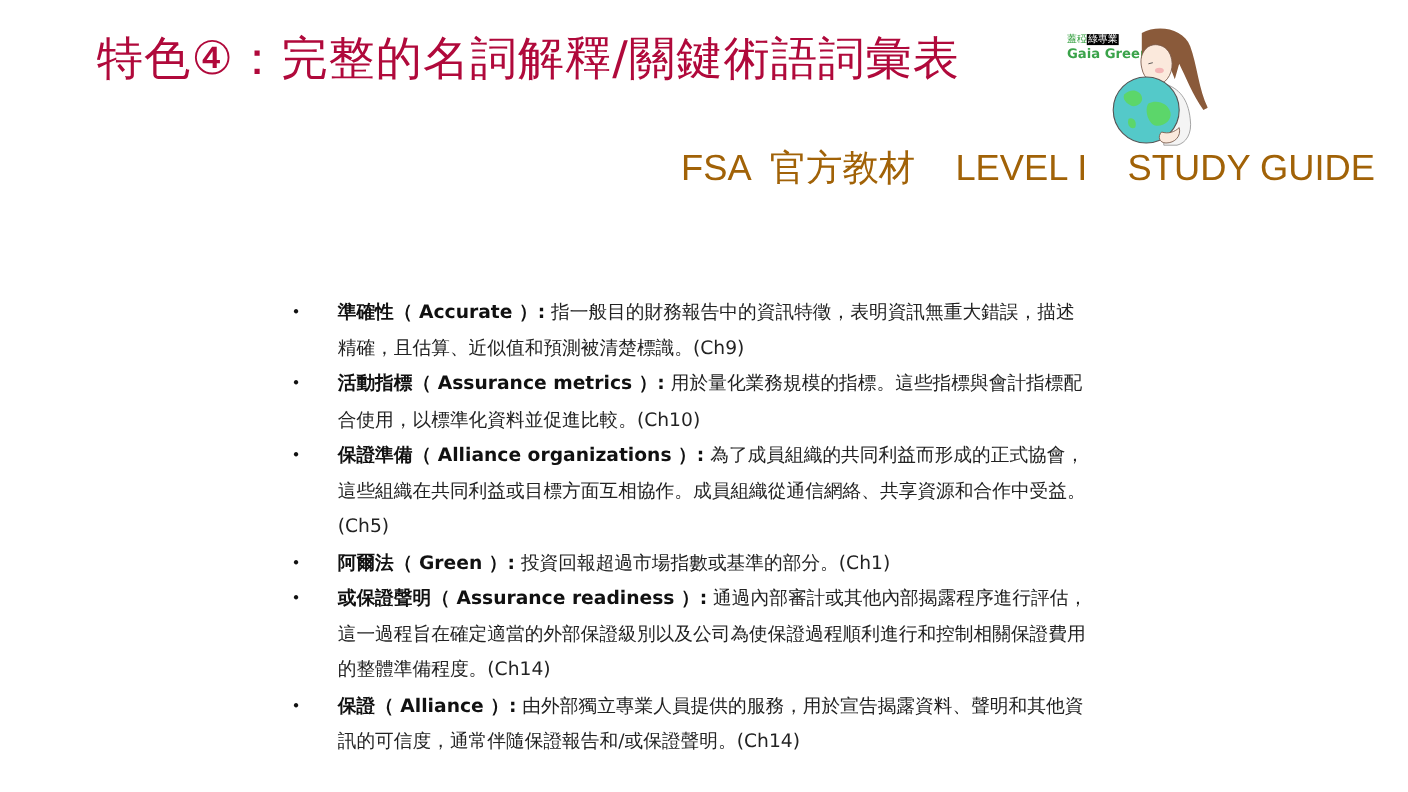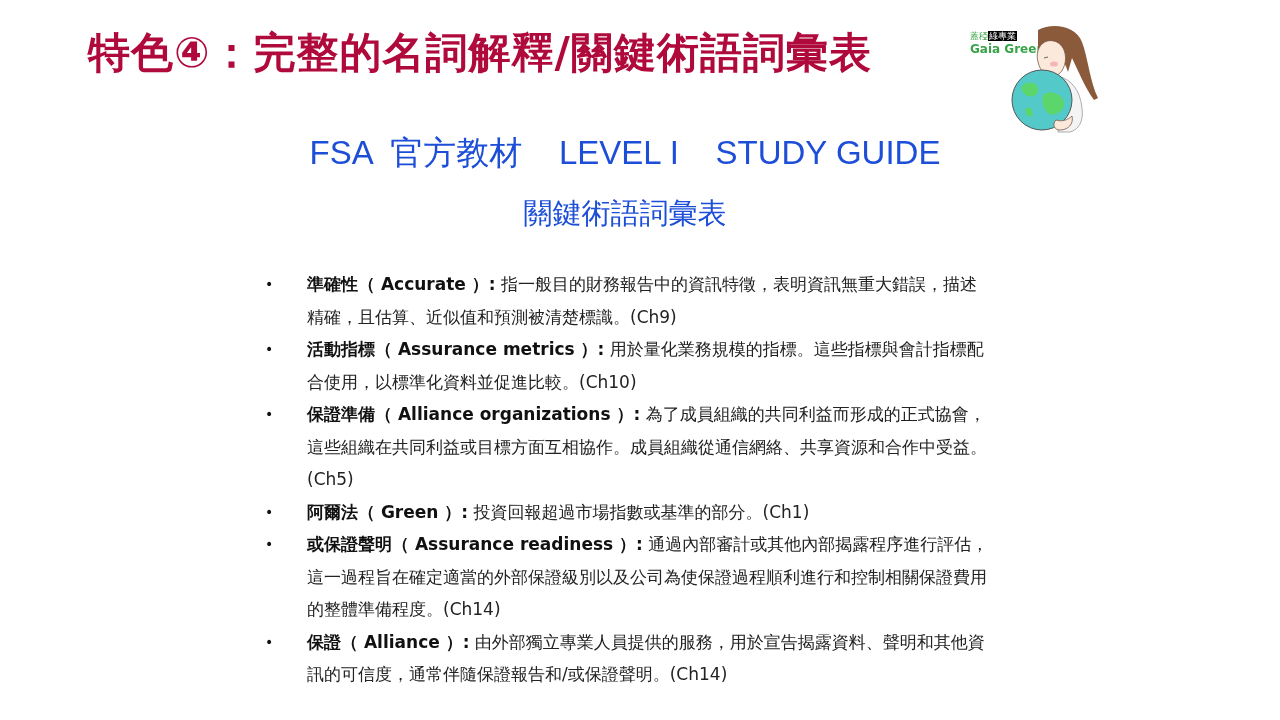--- a/index.html
+++ b/index.html
@@ -14,21 +14,21 @@
     .slide {
       position: relative;
       width: 1280px;
       height: 720px;
     }
     .slide-title {
       position: absolute;
       left: 88px;
       top: 22px;
       font-size: 42px;
-      font-weight: bold;
+      font-weight: normal;
       color: #b0093b;
       letter-spacing: 1px;
       white-space: nowrap;
       line-height: 62px;
       font-family: "DejaVu Sans", "Liberation Sans", sans-serif;
     }
     .logo {
       position: absolute;
       left: 968px;
       top: 24px;
@@ -60,22 +60,22 @@
     }
     .logo-art {
       position: absolute;
       left: 30px;
       top: 0;
     }
     .doc-header {
       position: absolute;
       left: 0;
       width: 1250px;
-      text-align: center;
-      color: #1d4ed8;
+      text-align: right;
+      color: #a16207;
     }
     .doc-title {
       top: 130px;
       font-size: 33px;
       line-height: 46px;
       white-space: pre;
       font-family: "Liberation Sans", "DejaVu Sans", sans-serif;
     }
     .doc-subtitle {
       top: 190px;
@@ -143,21 +143,20 @@
       <circle cx="44" cy="76" r="30" fill="#54c9c9" stroke="#555" stroke-width="1"></circle>
       <path d="M24 62 C30 56 38 58 40 64 C42 70 34 74 30 72 C26 70 22 66 24 62 Z" fill="#5cd66a"></path>
       <path d="M46 70 C54 66 64 70 66 78 C68 86 58 92 52 90 C46 88 42 76 46 70 Z" fill="#5cd66a"></path>
       <path d="M28 84 C32 82 36 86 34 92 C30 94 26 90 28 84 Z" fill="#5cd66a"></path>
 
       <path d="M58 96 C64 98 70 96 74 92 C76 100 70 106 62 106 C56 106 54 100 58 96 Z" fill="#fbe9dc" stroke="#7a5a4a" stroke-width="0.8"></path>
     </svg>
   </div>
 
   <div class="doc-header doc-title">FSA  官方教材    LEVEL I    STUDY GUIDE</div>
-  <div class="doc-header doc-subtitle">關鍵術語詞彙表</div>
 
   <ul class="glossary">
     <li class="entry">
       <span class="bullet">•</span>
       <span class="term">準確性（ Accurate ）:</span><span class="def"> 指一般目的財務報告中的資訊特徵，表明資訊無重大錯誤，描述精確，且估算、近似值和預測被清楚標識。(Ch9)</span>
     </li>
     <li class="entry">
       <span class="bullet">•</span>
       <span class="term">活動指標（ Assurance metrics ）:</span><span class="def"> 用於量化業務規模的指標。這些指標與會計指標配合使用，以標準化資料並促進比較。(Ch10)</span>
     </li>

